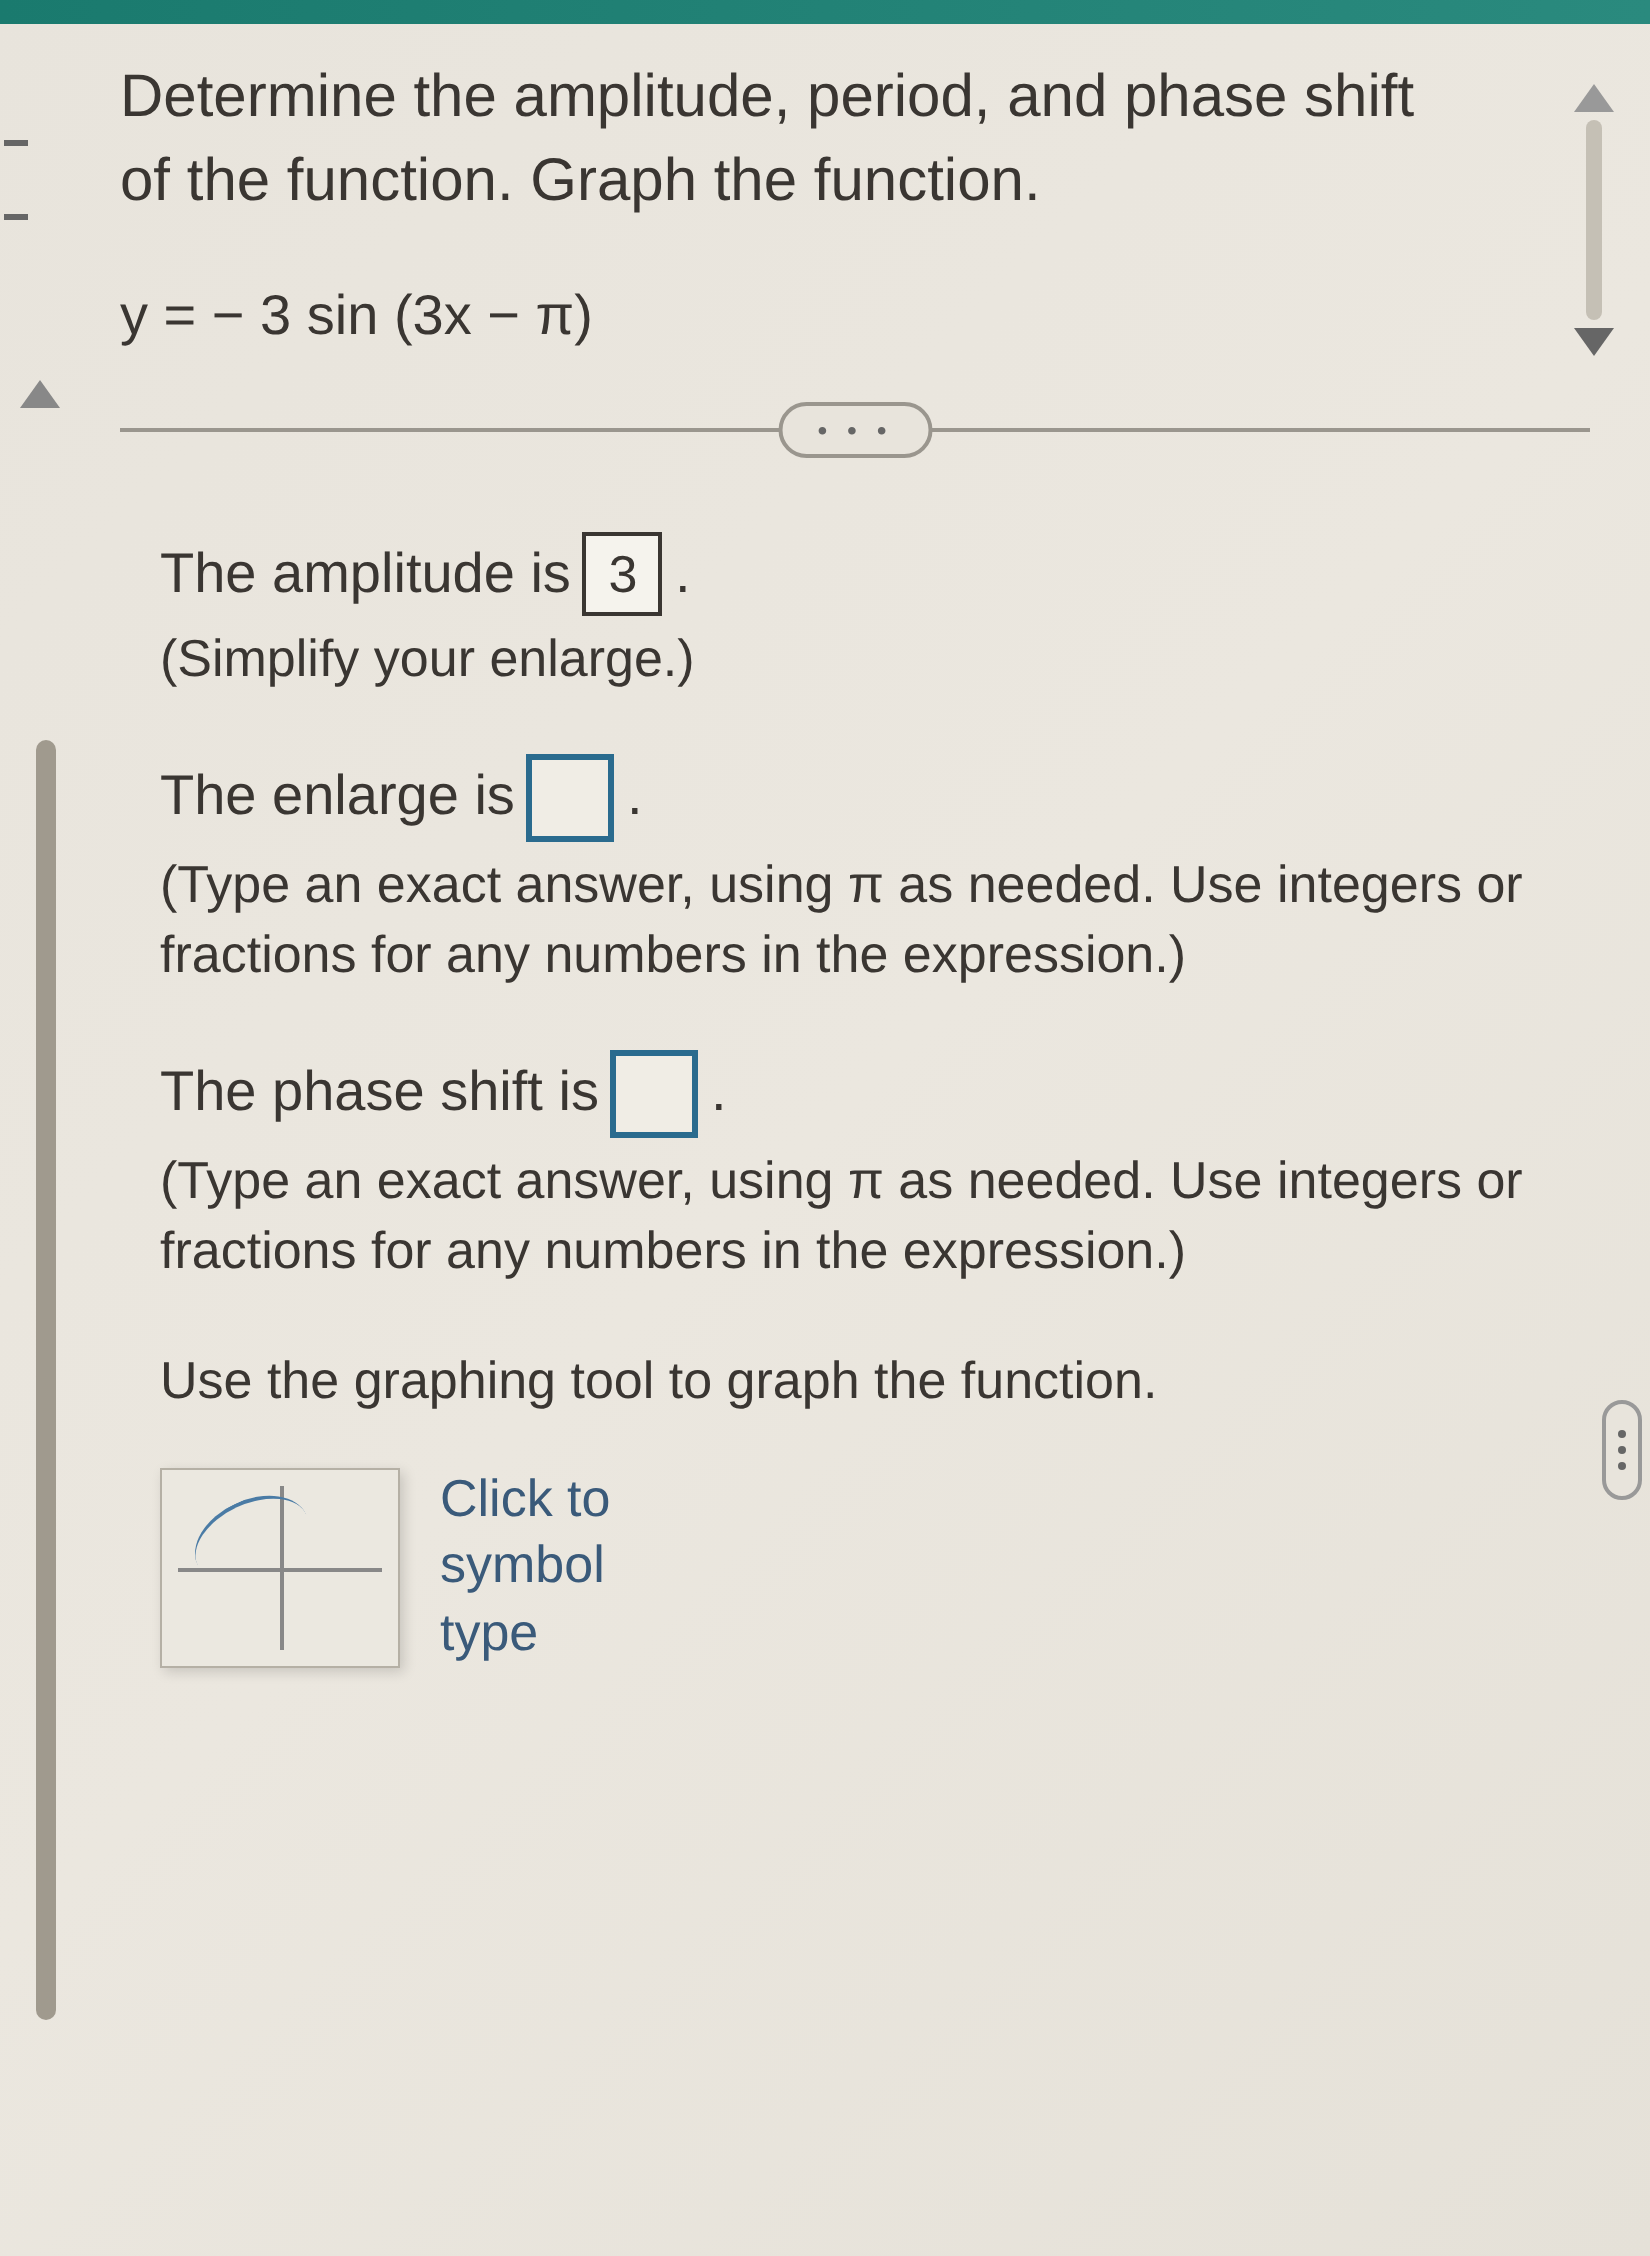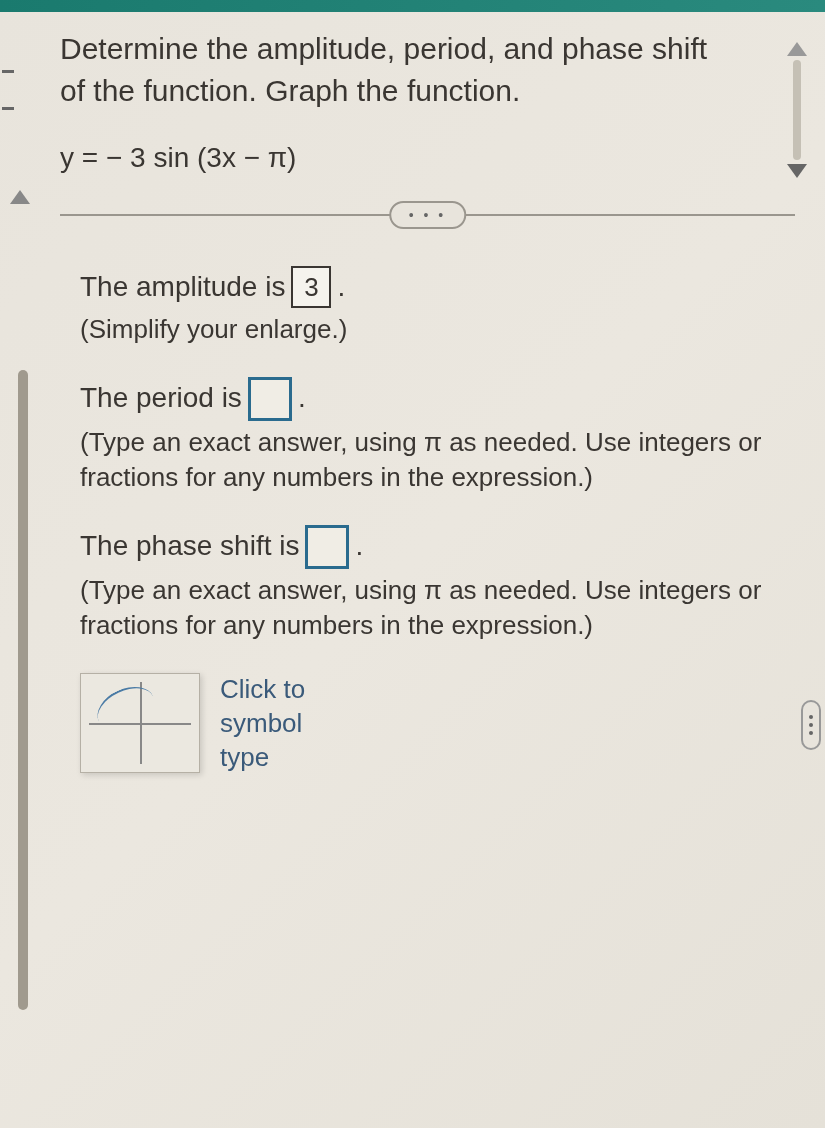--- a/index.html
+++ b/index.html
@@ -99,23 +99,23 @@
       color: #3a3632;
       line-height: 1.35;
       margin-top: 4px;
     }
     .graph-section {
       margin-left: 20px;
       margin-top: 20px;
     }
     .graph-row {
       display: flex;
-      align-items: flex-start;
+      align-items: flex-end;
       gap: 20px;
-      margin-top: 8px;
+      margin-top: 24px;
       margin-bottom: 12px;
     }
     .graph-thumb {
       width: 120px;
       height: 100px;
       background: #ebe8e0;
       border: 1px solid #b5b0a5;
       box-shadow: 2px 2px 6px rgba(0,0,0,0.15);
       position: relative;
     }
@@ -279,37 +279,38 @@
     <div class="answer-line">
       <span>The amplitude is</span>
       <span class="answer-box">3</span>
         <span>.</span>
     </div>
     <div class="hint-text">(Simplify your enlarge.)</div>
   </div>
 
   <div class="answer-section">
     <div class="answer-line">
-      <span>The period is</span>
+      <span>The enlarge is</span>
       <span class="answer-box-empty"></span>
         <span>.</span>
     </div>
     <div class="hint-text">(Type an exact answer, using π as needed. Use integers or fractions for any numbers in the expression.)</div>
   </div>
 
   <div class="answer-section">
     <div class="answer-line">
       <span>The phase shift is</span>
       <span class="answer-box-empty"></span>
         <span>.</span>
     </div>
     <div class="hint-text">(Type an exact answer, using π as needed. Use integers or fractions for any numbers in the expression.)</div>
   </div>
 
   <div class="graph-section">
+    <div class="hint-text">Use the graphing tool to graph the function.</div>
     <div class="graph-row">
       <div class="graph-thumb">
         <div class="graph-curve"></div>
       </div>
       <div class="graph-label">
         <div>Click to</div>
         <div>symbol</div>
         <div>type</div>
       </div>
     </div>

